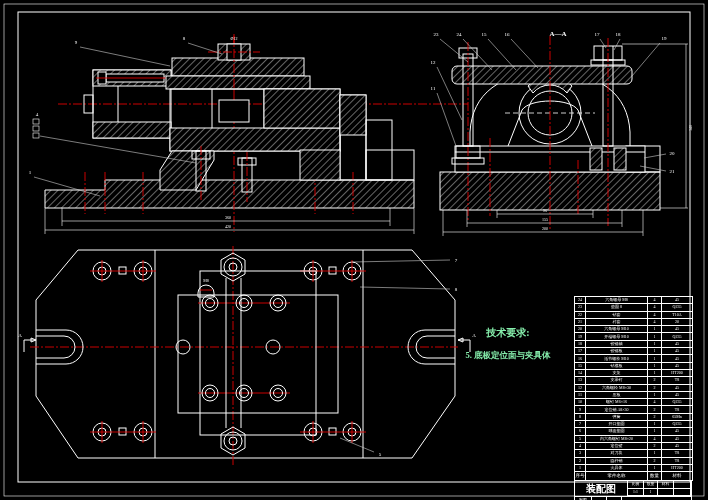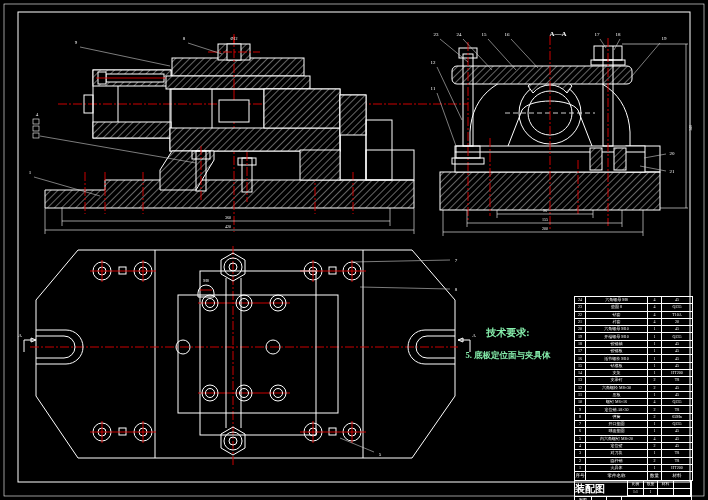--- a/index.html
+++ b/index.html
@@ -23,21 +23,21 @@
   .tech .t1{font-size:10px;margin-bottom:10px;}
   .tech .tl{font-size:8.5px;margin-bottom:11px;white-space:nowrap;}
   .bomwrap{position:absolute;left:574px;top:296px;width:118px;color:#fff;}
   table.bom{border-collapse:collapse;table-layout:fixed;width:118px;}
   table.bom td,table.bom th{border:0.5px solid #fff;padding:0;height:6.3px;
       font-size:4px;font-weight:normal;line-height:1;overflow:hidden;white-space:nowrap;
       text-align:center;color:#fff;}
   table.bom th{font-size:4.5px;height:8px;}
   .tb{border:1px solid #fff;border-top:none;width:116px;}
   .tb-top{display:flex;height:15px;border-bottom:1px solid #fff;}
-  .tb-title{width:52px;font-size:10px;font-weight:bold;text-align:left;
+  .tb-title{width:52px;font-size:10px;font-weight:bold;text-align:center;
             line-height:15px;border-right:1px solid #fff;}
   .tb-grid{display:grid;grid-template-columns:16px 14px 16px 1fr;grid-auto-rows:7.5px;flex:1;}
   .tb-grid .c{border-right:0.5px solid #fff;border-bottom:0.5px solid #fff;
               font-size:3.8px;text-align:center;line-height:7.5px;overflow:hidden;}
   .tb-bot .row{display:flex;height:6.5px;}
   .tb-bot .c{border-right:0.5px solid #fff;border-bottom:0.5px solid #fff;
              font-size:3.8px;line-height:6.5px;text-align:center;overflow:hidden;}
   .tb-bot .c.l{width:16px;} .tb-bot .c.m{width:14px;} .tb-bot .c.wide{flex:1;border-right:none;}
 </style>
 </head>

